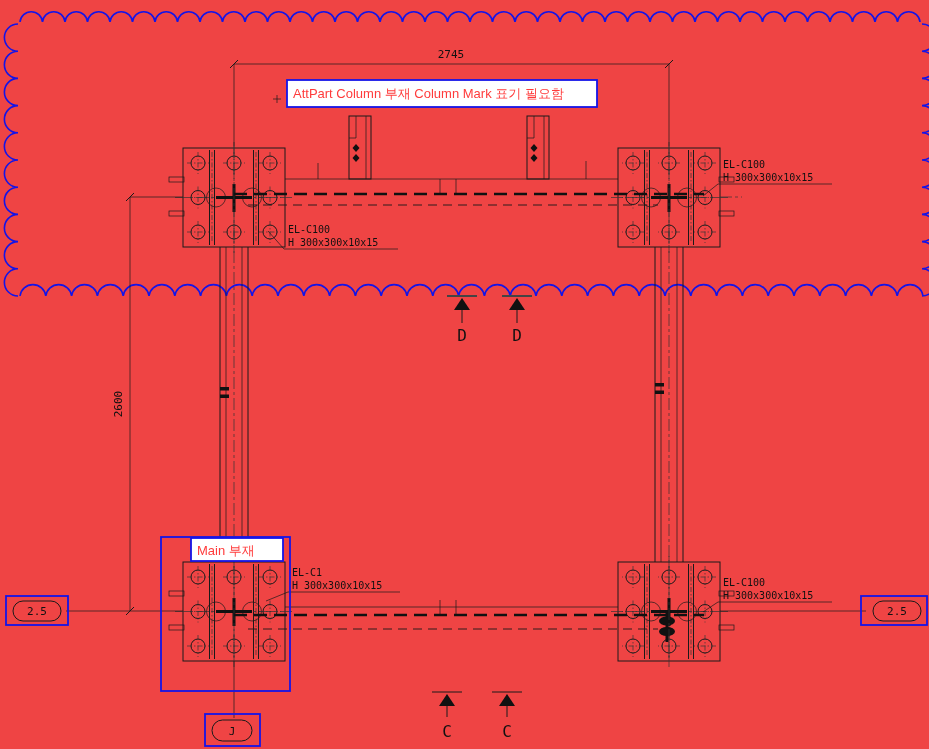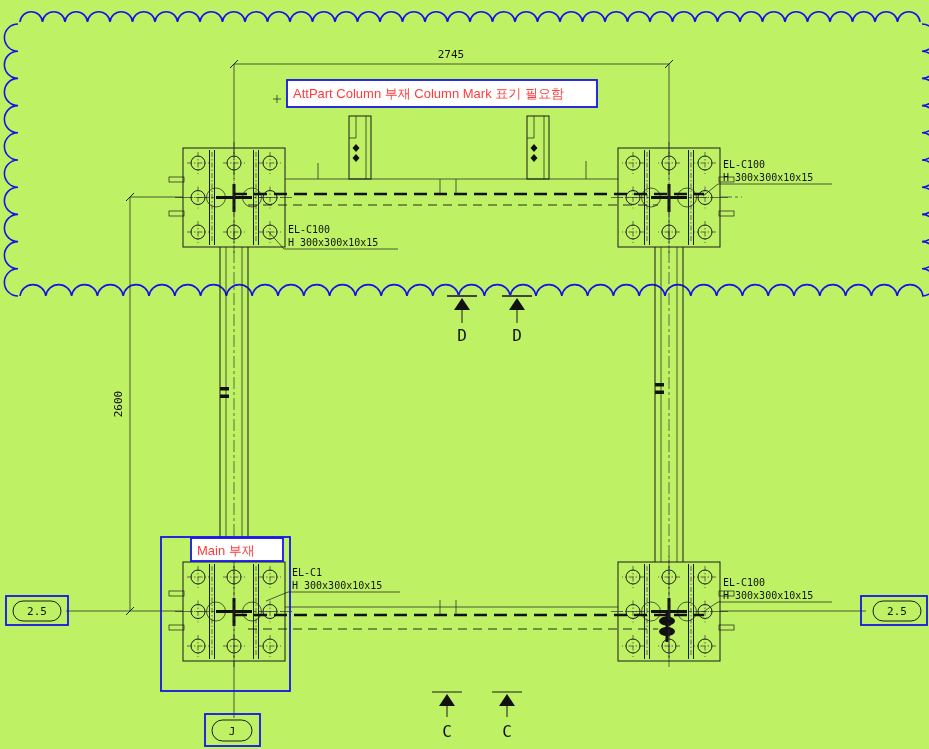--- a/index.html
+++ b/index.html
@@ -1,16 +1,16 @@
 <!DOCTYPE html>
 <html><head>
 <meta charset="utf-8">
 <style>
   html,body{margin:0;padding:0;background:#fff;}
-  #stage{position:relative;width:929px;height:749px;background:#bef264;overflow:hidden;}
+  #stage{position:relative;width:929px;height:749px;background:#ef4444;overflow:hidden;}
   svg{display:block;}
   .ln{stroke:#1a1a1a;stroke-width:1;fill:none;}
   .thin{stroke:#1a1a1a;stroke-width:.7;fill:none;}
   .hv{stroke:#111;stroke-width:3;fill:none;}
   .hvd{stroke:#111;stroke-width:2.6;fill:none;stroke-dasharray:13 7;}
   .ld{stroke:#1a1a1a;stroke-width:.9;fill:none;stroke-dasharray:9 6;}
   .cl{stroke:#333;stroke-width:.7;fill:none;stroke-dasharray:12 3 3 3;}
   .ch{stroke:#333;stroke-width:.7;fill:none;stroke-dasharray:5 2 1.5 2;}
   .cloud{stroke:#1414e8;stroke-width:1.6;fill:none;}
   .blue{stroke:#1414e8;stroke-width:1.8;fill:none;}

